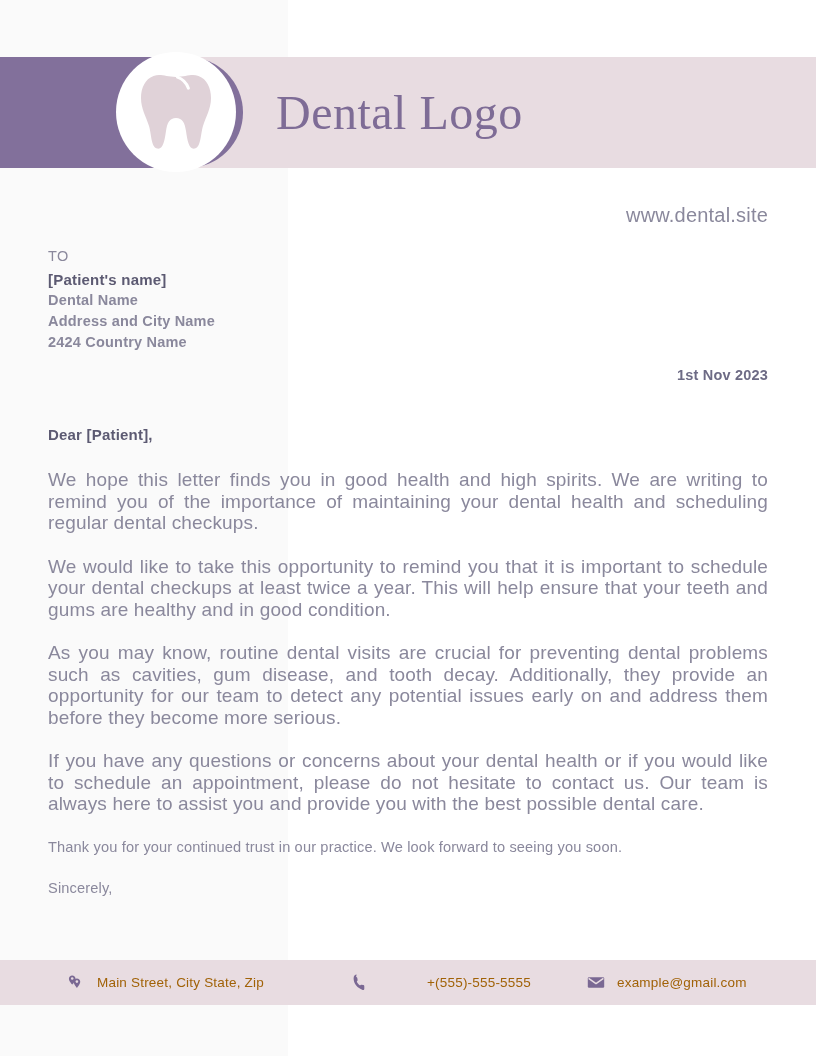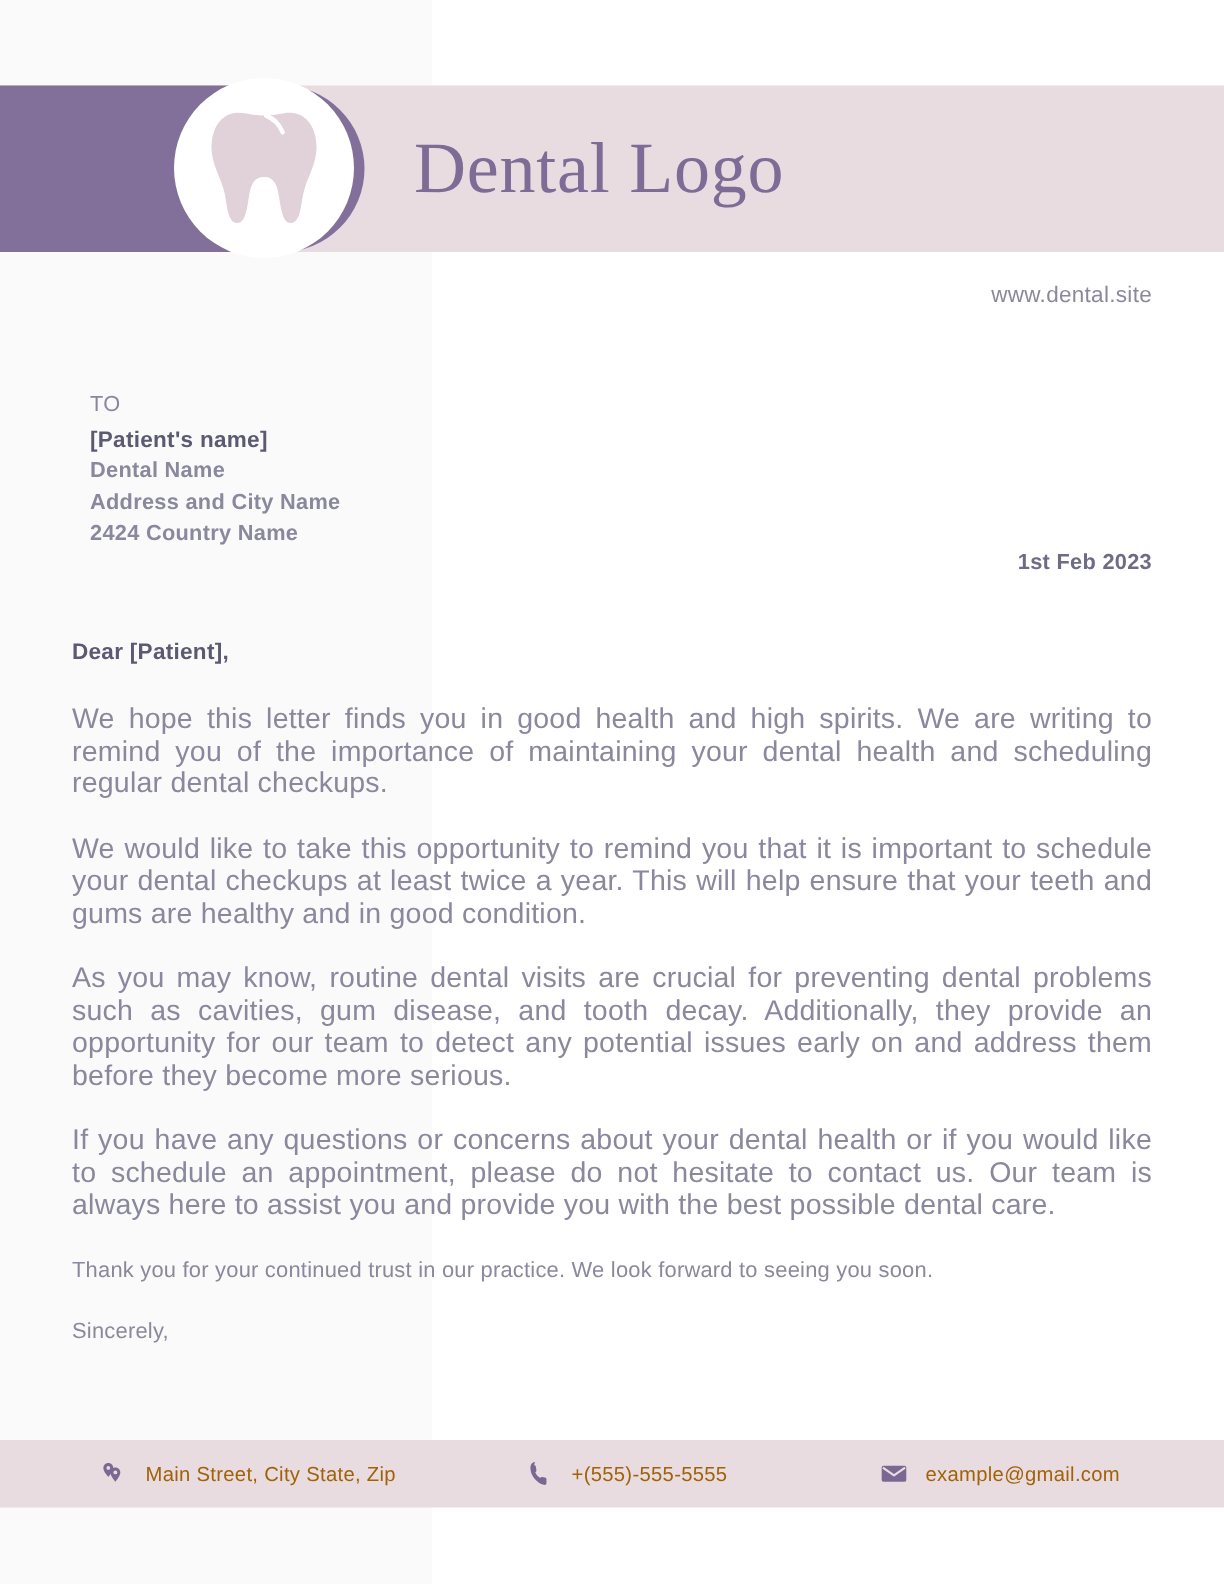--- a/index.html
+++ b/index.html
@@ -83,33 +83,32 @@
     font-size: 48px;
     color: #7e6c96;
     letter-spacing: 0.5px;
     white-space: nowrap;
   }
 
   
   .website {
     position: absolute;
     right: 48px;
-    top: 188px;
-    font-size: 15px;
+    top: 204px;
+    font-size: 20px;
     color: #8a889c;
     letter-spacing: 0.2px;
   }
 
   
   .recipient {
     position: absolute;
     left: 48px;
-    top: 260px;
+    top: 246px;
     width: 340px;
-    margin-left: 12px;
   }
   .recipient .to-label {
     font-size: 14.5px;
     color: #8a889c;
     line-height: 21px;
     letter-spacing: 0.3px;
   }
   .recipient .patient-name {
     font-size: 15px;
     font-weight: bold;
@@ -197,21 +196,21 @@
   .footer-item .ficon {
     display: flex;
     align-items: center;
     justify-content: center;
     width: 20px;
     height: 20px;
     margin-right: 11px;
     flex: none;
   }
   .fi-location { position: absolute; left: 66px; }
-  .fi-phone    { position: absolute; left: 350px; }
+  .fi-phone    { position: absolute; left: 350px; gap: 46px; }
   .fi-email    { position: absolute; left: 586px; }
 </style>
 </head>
 <body>
 
 <div class="page">
 
   <div class="left-band"></div>
 
   <div class="header">
@@ -241,21 +240,21 @@
   <div class="website">www.dental.site</div>
 
   <div class="recipient">
     <div class="to-label">TO</div>
     <div class="patient-name">[Patient's name]</div>
     <div class="addr-line">Dental Name</div>
     <div class="addr-line">Address and City Name</div>
     <div class="addr-line">2424 Country Name</div>
   </div>
 
-  <div class="date">1st Feb 2023</div>
+  <div class="date">1st Nov 2023</div>
 
   <div class="letter">
     <div class="salutation">Dear [Patient],</div>
     <p class="para">We hope this letter finds you in good health and high spirits. We are writing to remind you of the importance of maintaining your dental health and scheduling regular dental checkups.</p>
     <p class="para">We would like to take this opportunity to remind you that it is important to schedule your dental checkups at least twice a year. This will help ensure that your teeth and gums are healthy and in good condition.</p>
     <p class="para">As you may know, routine dental visits are crucial for preventing dental problems such as cavities, gum disease, and tooth decay. Additionally, they provide an opportunity for our team to detect any potential issues early on and address them before they become more serious.</p>
     <p class="para">If you have any questions or concerns about your dental health or if you would like to schedule an appointment, please do not hesitate to contact us. Our team is always here to assist you and provide you with the best possible dental care.</p>
     <p class="closing">Thank you for your continued trust in our practice. We look forward to seeing you soon.</p>
     <p class="closing">Sincerely,</p>
   </div>

